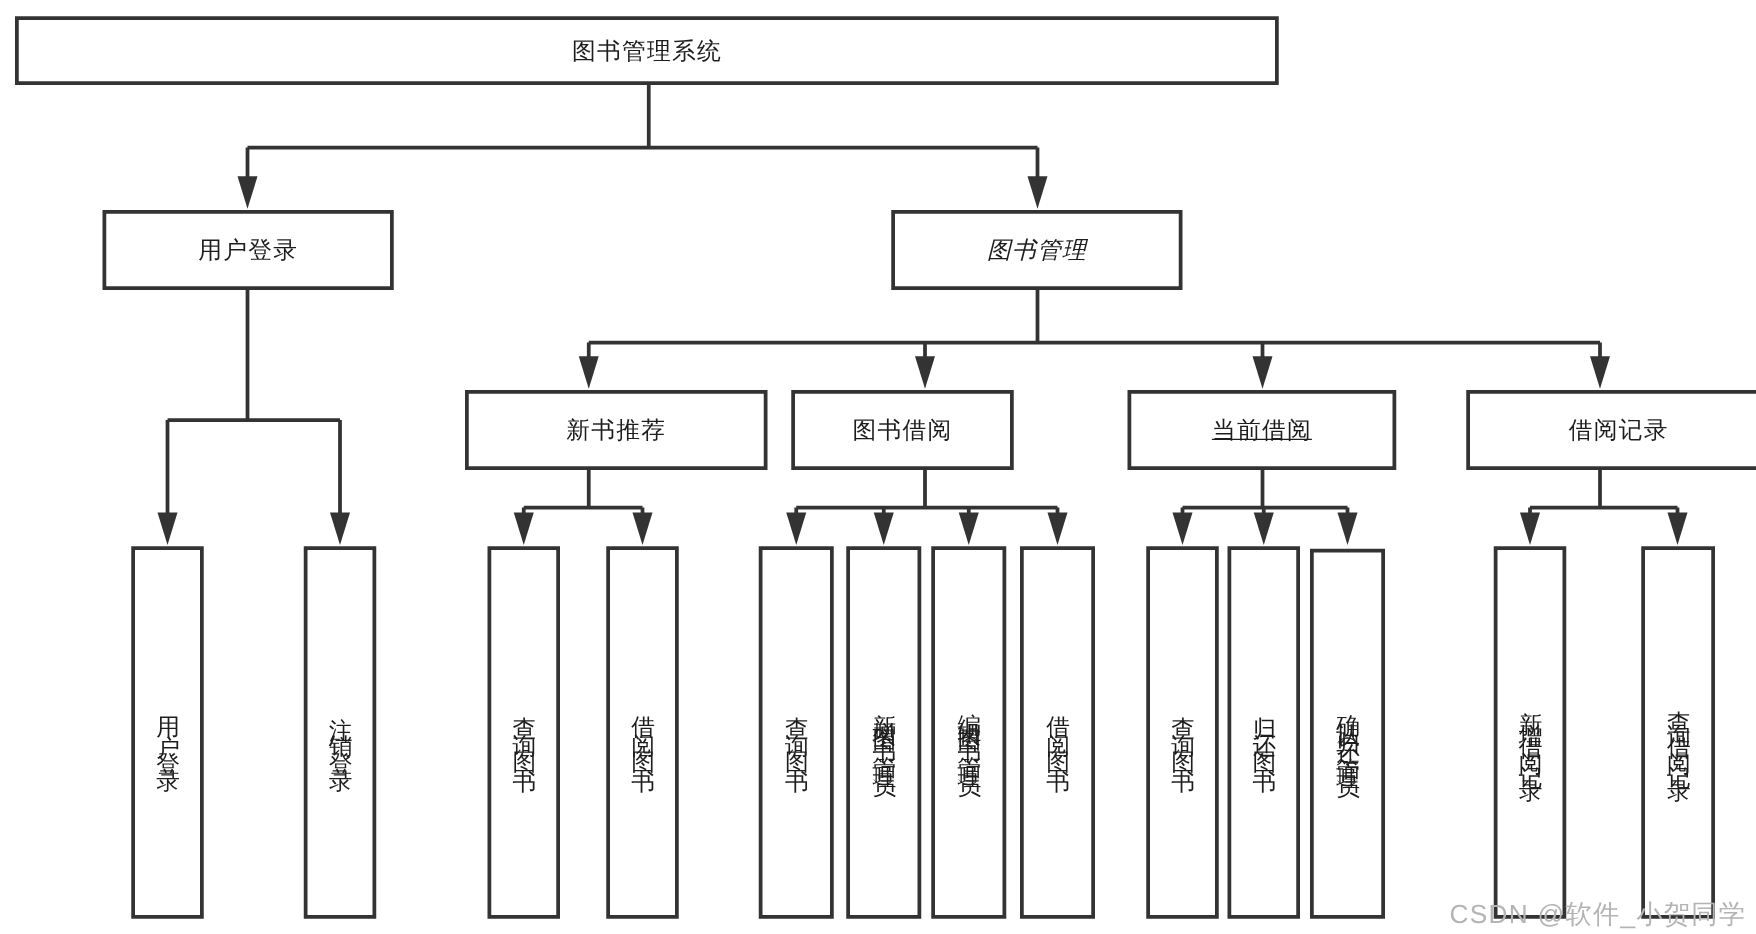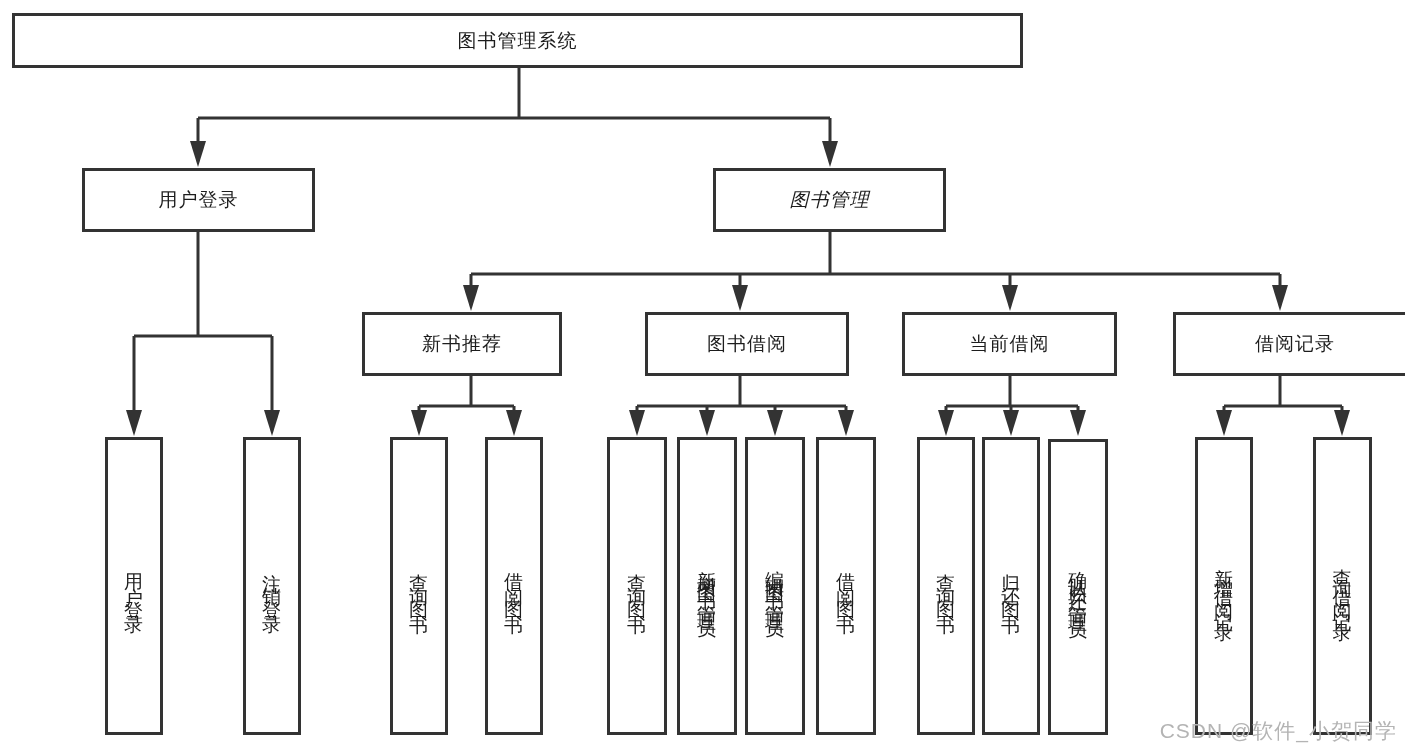--- a/index.html
+++ b/index.html
@@ -109,23 +109,23 @@
     <path d="M1280 376 V406 M1224 406 H1342 M1224 406 V412 M1342 406 V412"></path>
     <polygon points="1216,410 1232,410 1224,436"></polygon>
     <polygon points="1334,410 1350,410 1342,436"></polygon>
   </svg>
 
   <div class="box" style="left:12px; top:13px; width:1011px; height:55px;font-family:Liberation Mono, monospace;">图书管理系统</div>
 
   <div class="box" style="left:82px; top:168px; width:233px; height:64px;">用户登录</div>
   <div class="box" style="left:713px; top:168px; width:233px; height:64px;font-style:italic;">图书管理</div>
 
-  <div class="box" style="left:362px; top:312px; width:200px; height:64px;">新书推荐</div>
-  <div class="box" style="left:633px; top:312px; width:204px; height:64px;margin-left:12px;">图书借阅</div>
-  <div class="box" style="left:902px; top:312px; width:215px; height:64px;">当前借阅</div>
+  <div class="box" style="left:372px; top:312px; width:242px; height:64px;">新书推荐</div>
+  <div class="box" style="left:633px; top:312px; width:178px; height:64px;">图书借阅</div>
+  <div class="box" style="left:902px; top:312px; width:215px; height:64px;text-decoration:underline;">当前借阅</div>
   <div class="box" style="left:1173px; top:312px; width:244px; height:64px;">借阅记录</div>
 
   <div class="leaf sp4" style="left:105px; top:437px; width:58px; height:298px;">
     <span>用户登录</span>
   </div>
   <div class="leaf sp4" style="left:243px; top:437px; width:58px; height:298px;">
     <span>注销登录</span>
   </div>
 
   <div class="leaf sp4" style="left:390px; top:437px; width:58px; height:298px;">

